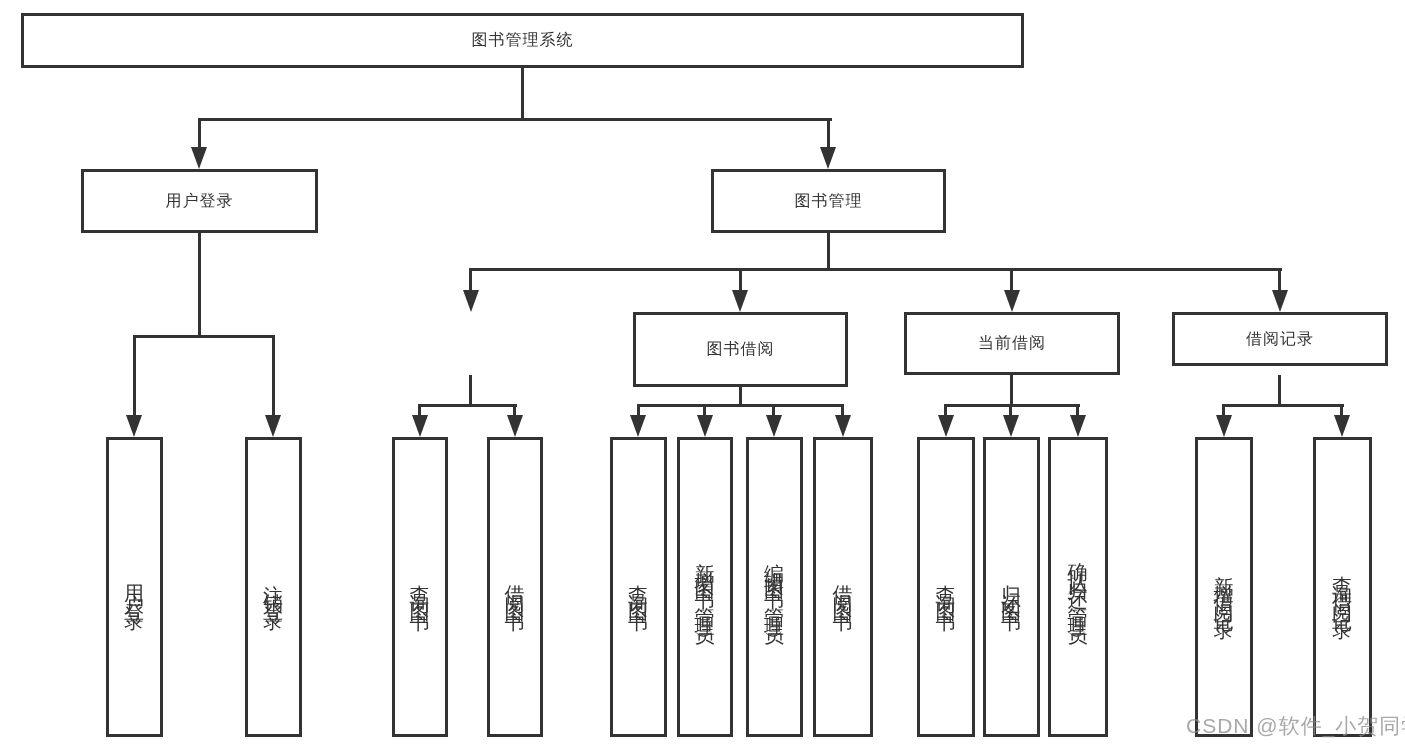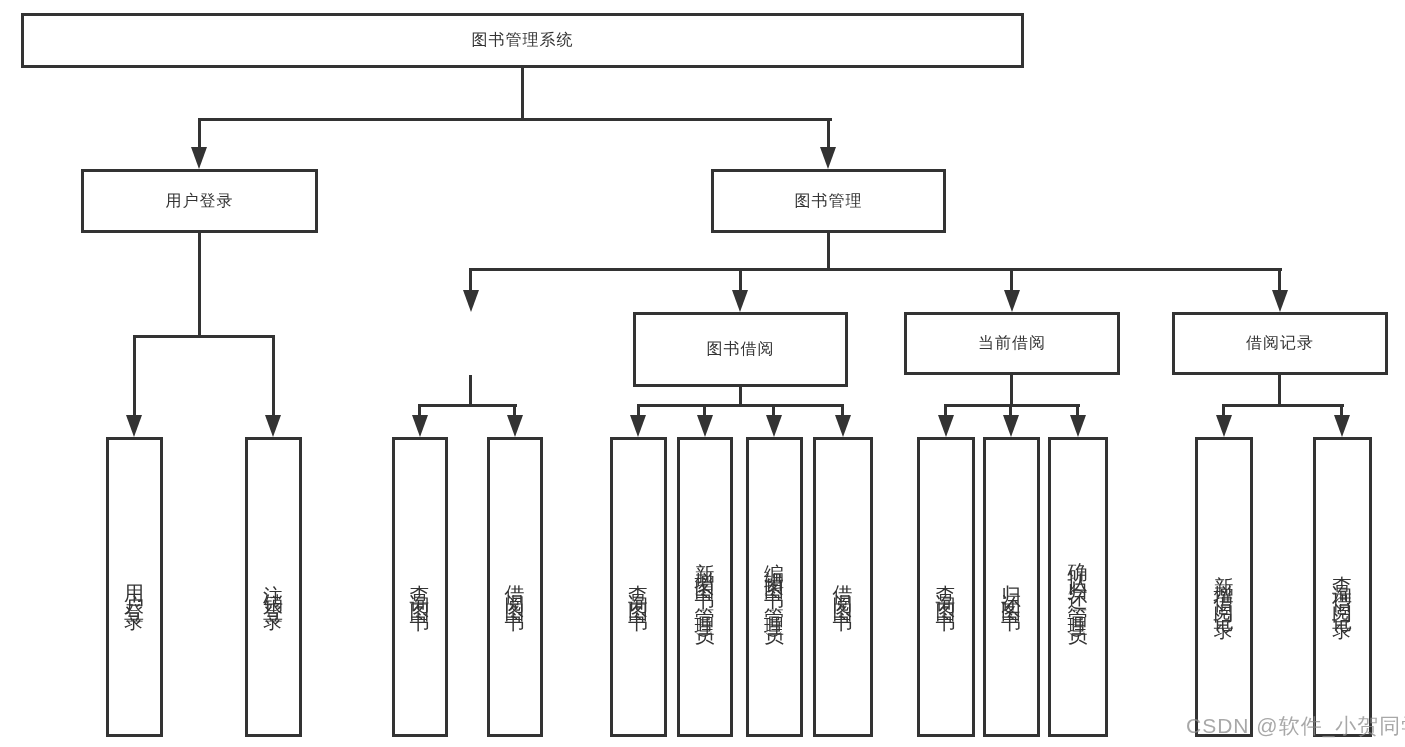--- a/index.html
+++ b/index.html
@@ -107,21 +107,21 @@
   <div class="arrow" style="left:1004px;top:290px"></div>
   <div class="vline" style="left:1278px;top:268px;height:24px"></div>
   <div class="arrow" style="left:1272px;top:290px"></div>
 
   <div class="box" style="left:633px;top:312px;width:215px;height:75px">
     <span>图书借阅</span>
   </div>
   <div class="box" style="left:904px;top:312px;width:216px;height:63px">
     <span>当前借阅</span>
   </div>
-  <div class="box" style="left:1172px;top:312px;width:216px;height:63px">
+  <div class="box" style="left:1172px;top:312px;width:216px;height:54px">
     <span>借阅记录</span>
   </div>
 
   <div class="vline" style="left:469px;top:375px;height:32px"></div>
   <div class="hline" style="left:418px;top:404px;width:99px"></div>
   <div class="vline" style="left:418px;top:404px;height:13px"></div>
   <div class="arrow" style="left:412px;top:415px"></div>
   <div class="vline" style="left:513px;top:404px;height:13px"></div>
   <div class="arrow" style="left:507px;top:415px"></div>
 

